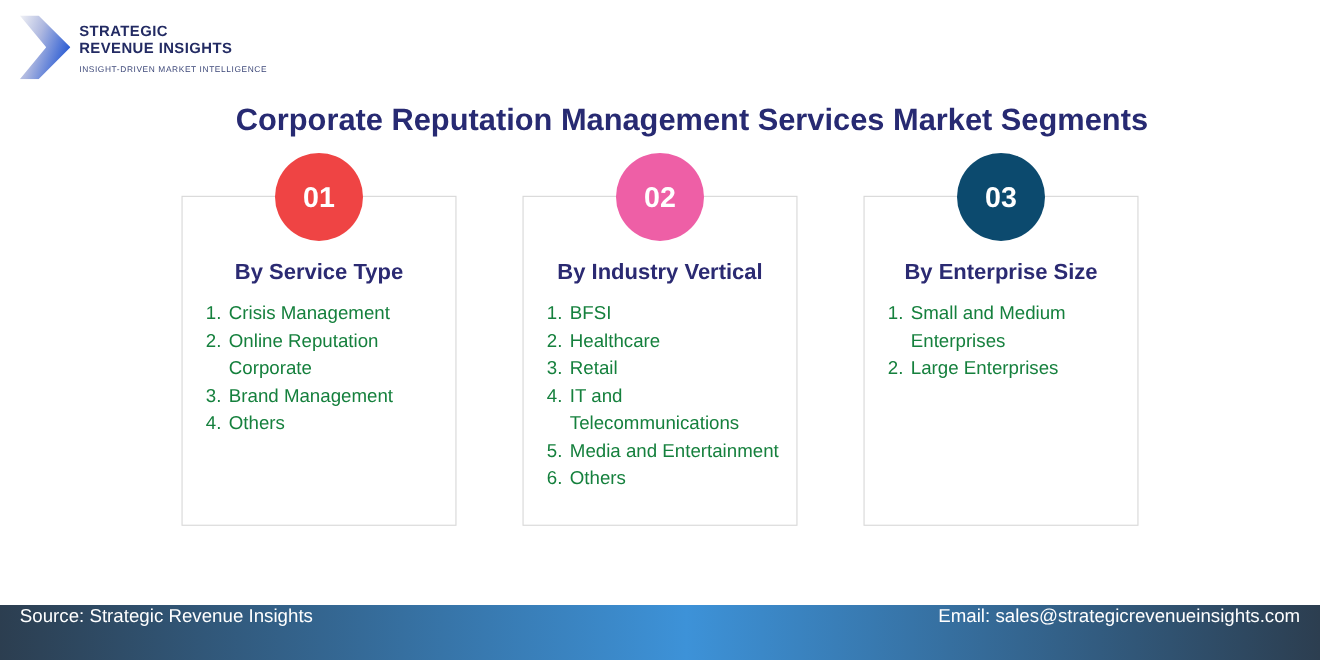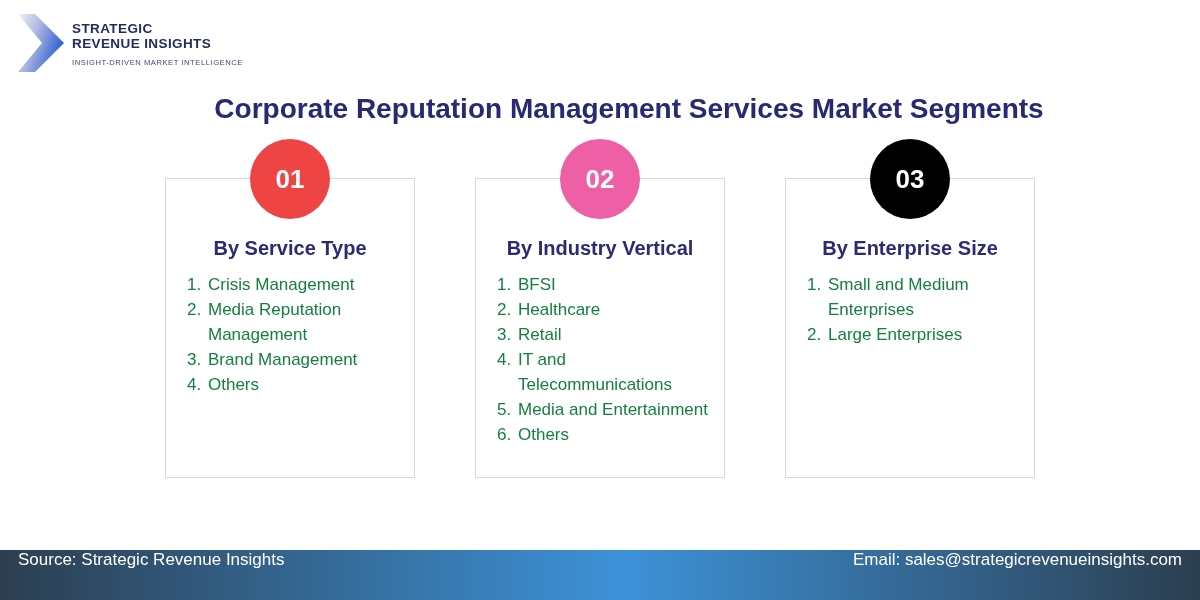--- a/index.html
+++ b/index.html
@@ -84,41 +84,41 @@
 
   <h1 class="page-title">Corporate Reputation Management Services Market Segments</h1>
 
   <main class="cards">
 
     <section class="card">
       <div class="badge" style="background-color: #ef4444; text-align: right;">01</div>
       <h2 class="card-title">By Service Type</h2>
       <ol class="card-list">
           <li>Crisis Management</li>
-          <li>Media Reputation Management</li>
+          <li>Online Reputation Corporate</li>
           <li>Brand Management</li>
           <li>Others</li>
         </ol>
     </section>
 
     <section class="card">
       <div class="badge" style="background-color: rgb(238, 95, 166);">02</div>
       <h2 class="card-title">By Industry Vertical</h2>
       <ol class="card-list">
           <li>BFSI</li>
           <li>Healthcare</li>
           <li>Retail</li>
           <li>IT and Telecommunications</li>
           <li>Media and Entertainment</li>
           <li>Others</li>
         </ol>
     </section>
 
     <section class="card">
-      <div class="badge" style="background-color: #000000;">03</div>
+      <div class="badge" style="background-color: #0c4a6e;">03</div>
       <h2 class="card-title">By Enterprise Size</h2>
       <ol class="card-list">
           <li>Small and Medium Enterprises</li>
           <li>Large Enterprises</li>
         </ol>
     </section>
 
   </main>
 
   <footer class="footer">

